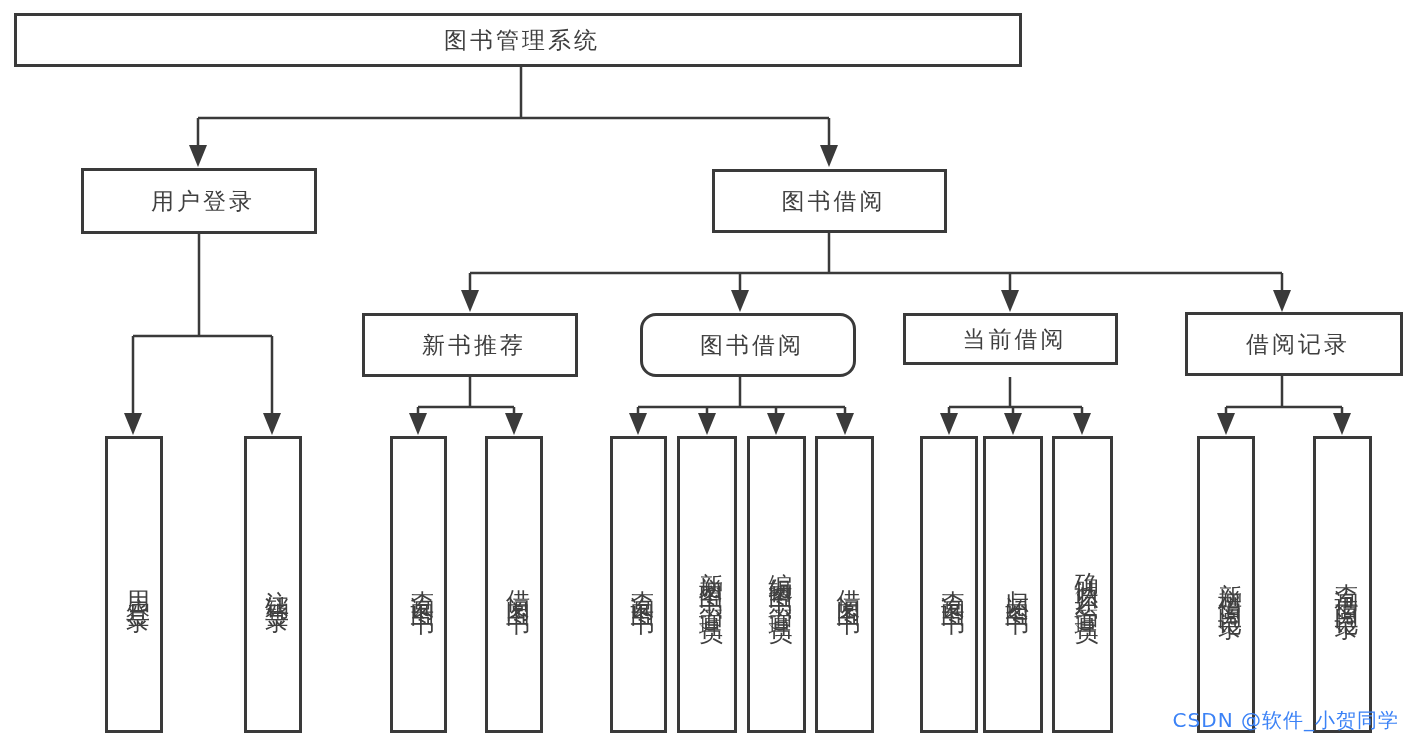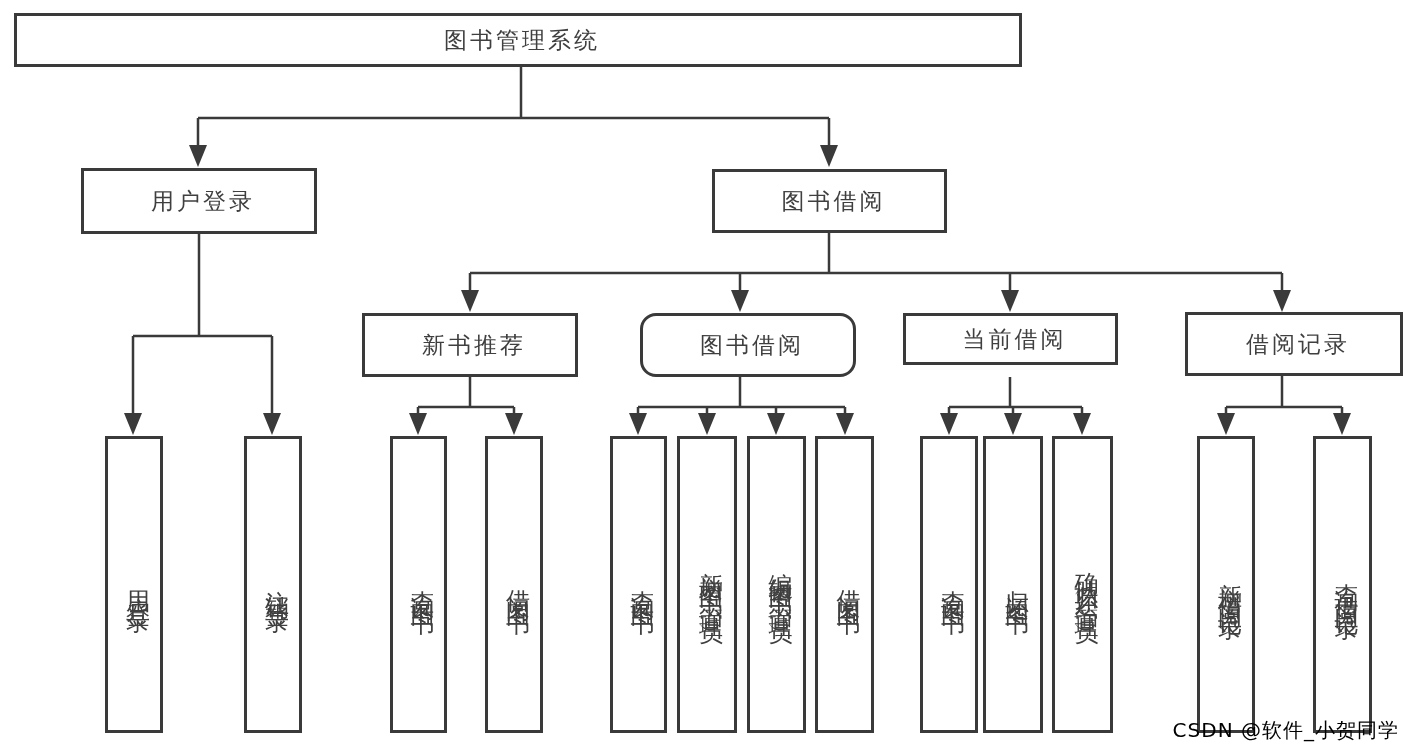--- a/index.html
+++ b/index.html
@@ -70,24 +70,24 @@
   .lf8  { left: 815px;  width: 59px; }
   .lf9  { left: 920px;  width: 58px; }
   .lf10 { left: 983px;  width: 60px; }
   .lf11 { left: 1052px; width: 61px; }
   .lf12 { left: 1197px; width: 58px; }
   .lf13 { left: 1313px; width: 59px; }
 
   .watermark {
     position: absolute;
     right: 6px;
-    bottom: 3px;
+    bottom: 13px;
     font-size: 20px;
     letter-spacing: 1px;
-    color: #000000;
+    color: #3b82f6;
     z-index: 5;
     white-space: nowrap;
     margin-top: 40px;
   }
 </style>
 </head>
 <body>
 
 <div id="canvas">
 

